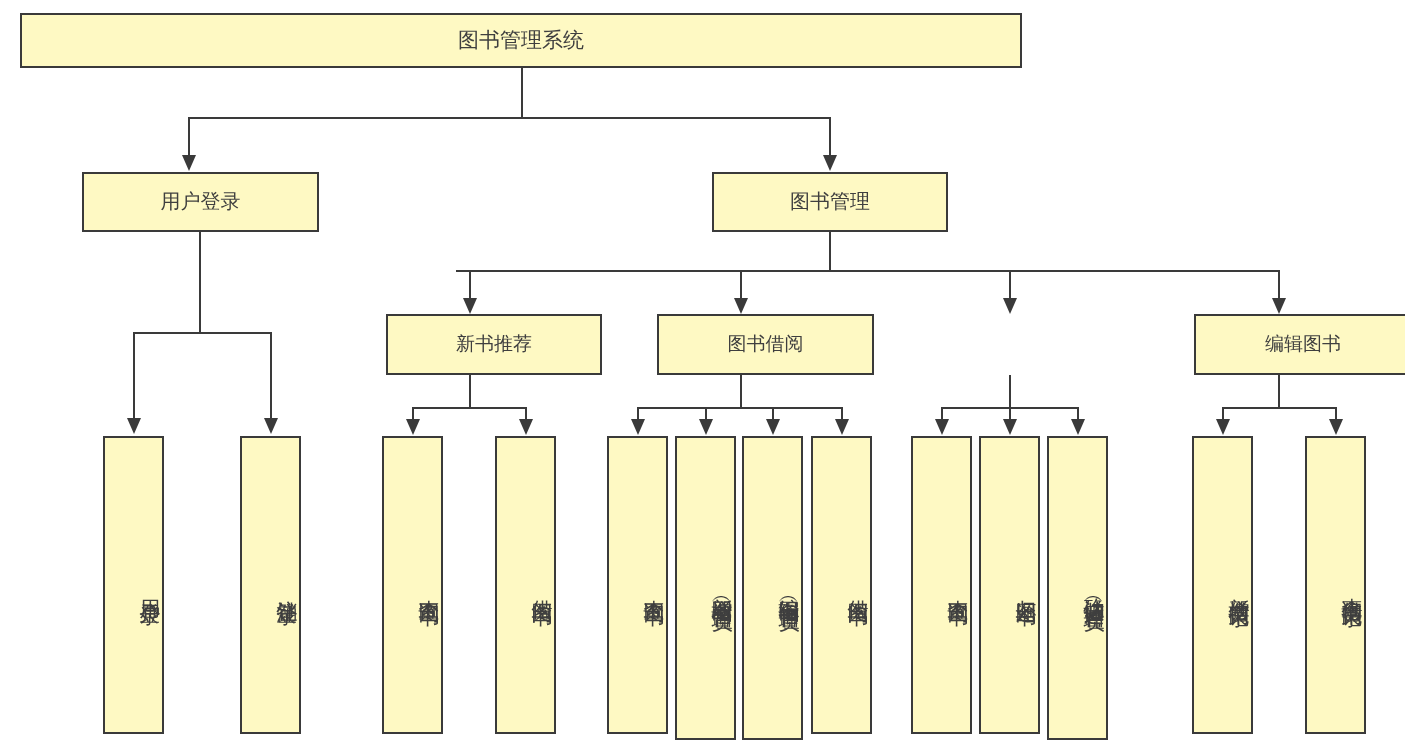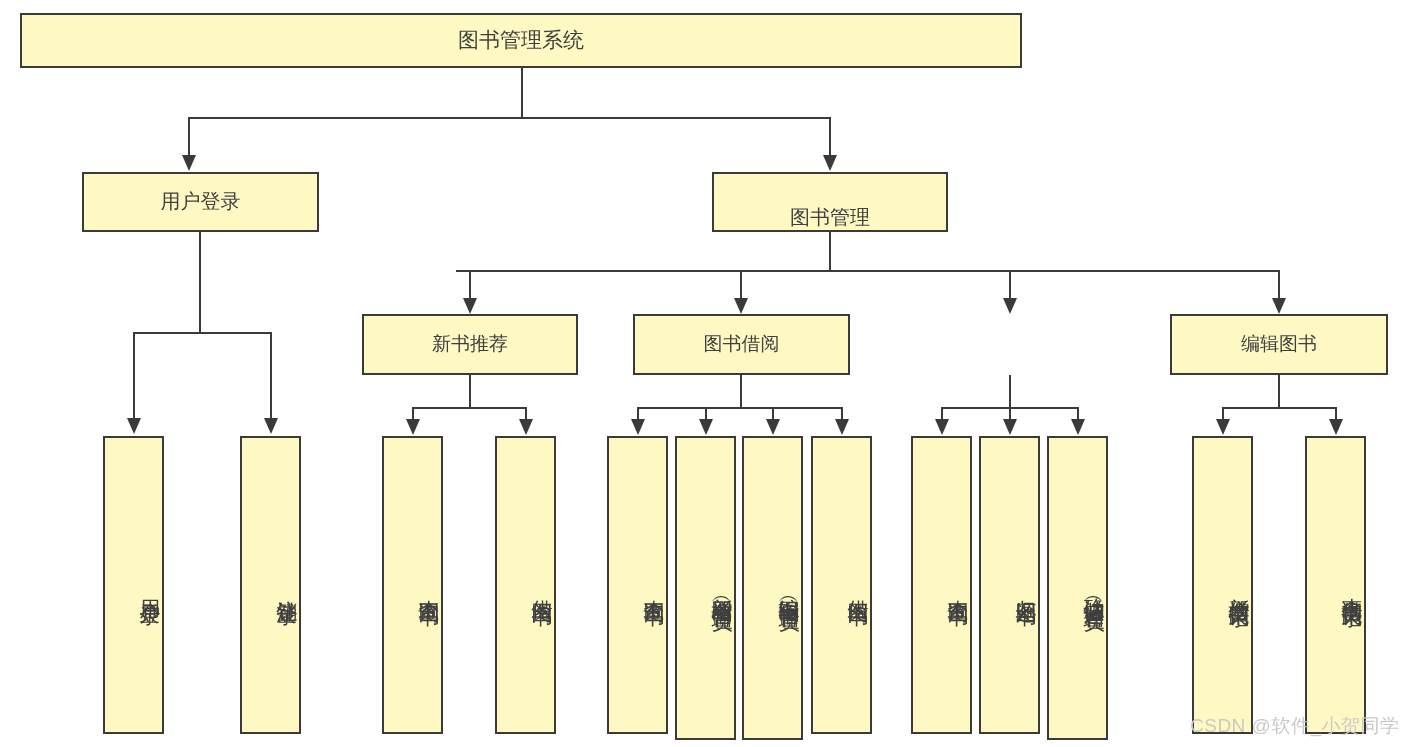--- a/index.html
+++ b/index.html
@@ -32,20 +32,21 @@
     line-height: 1.18;
   }
   .node.root {
     font-size: 21px;
   }
   .node.lvl2 {
     font-size: 20px;
   }
   .node.lvl3 {
     font-size: 19px;
+    margin-left: 24px;
   }
   
   .node.leaf {
     font-size: 21px;
     writing-mode: vertical-rl;
     text-orientation: upright;
     letter-spacing: 2px;
     align-items: flex-start;
     justify-content: center;
     padding-top: 4px;
@@ -93,21 +94,21 @@
   <div class="hline" style="left:188px; top:117px; width:643px;"></div>
 
   <div class="vline" style="left:188px; top:117px; height:40px;"></div>
   <div class="arrow" style="left:182px; top:155px;"></div>
   <div class="vline" style="left:829px; top:117px; height:40px;"></div>
   <div class="arrow" style="left:823px; top:155px;"></div>
 
   <div class="node lvl2" style="left:82px; top:172px; width:237px; height:60px;">
     <span class="txt">用户登录</span>
   </div>
-  <div class="node lvl2" style="left:712px; top:172px; width:236px; height:60px;align-items:flex-end;">
+  <div class="node lvl2" style="left:712px; top:172px; width:236px; height:60px;">
     <span class="txt">图书管理</span>
   </div>
 
   <div class="vline" style="left:199px; top:232px; height:101px;"></div>
   <div class="hline" style="left:133px; top:332px; width:139px;"></div>
   <div class="vline" style="left:133px; top:332px; height:88px;"></div>
   <div class="arrow" style="left:127px; top:418px;"></div>
   <div class="vline" style="left:270px; top:332px; height:88px;"></div>
   <div class="arrow" style="left:264px; top:418px;"></div>
 
@@ -203,15 +204,14 @@
     <span class="txt">确认归还（管理员）</span>
   </div>
 
   <div class="node leaf" style="left:1192px; top:436px; width:61px; height:298px;">
     <span class="txt">新增借阅记录</span>
   </div>
   <div class="node leaf" style="left:1305px; top:436px; width:61px; height:298px;">
     <span class="txt">查询借阅记录</span>
   </div>
 
-  <div class="watermark" style="left:1190px; top:713px;">CSDN @软件_小贺同学</div>
 
 </div>
 
 </body></html>

